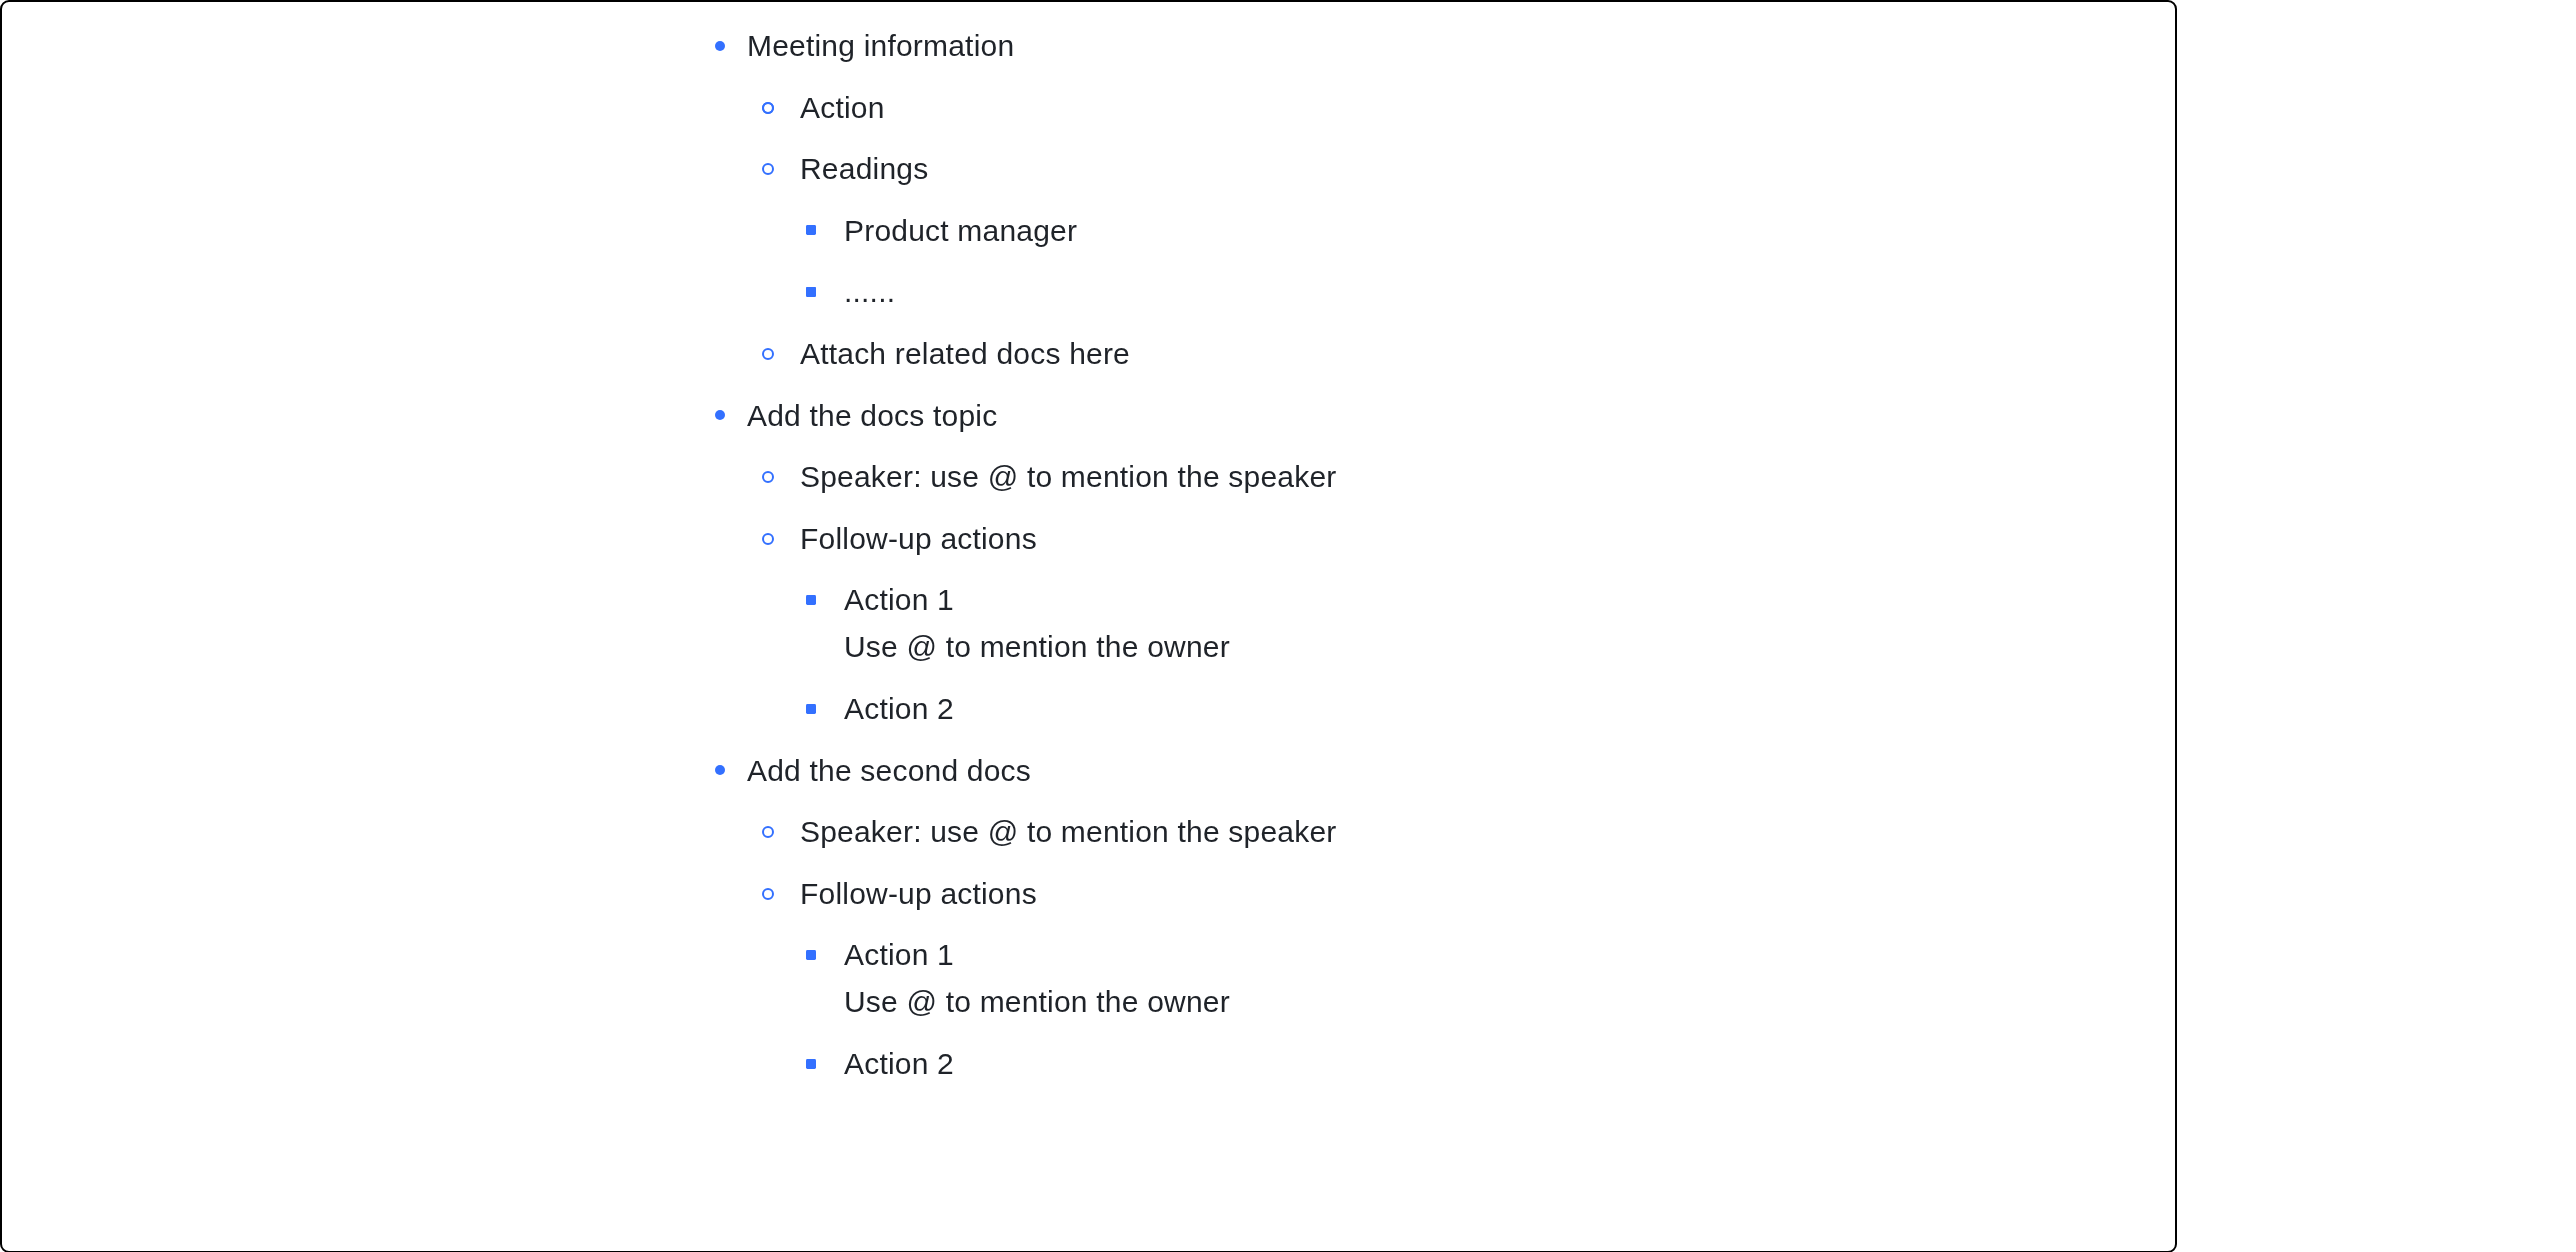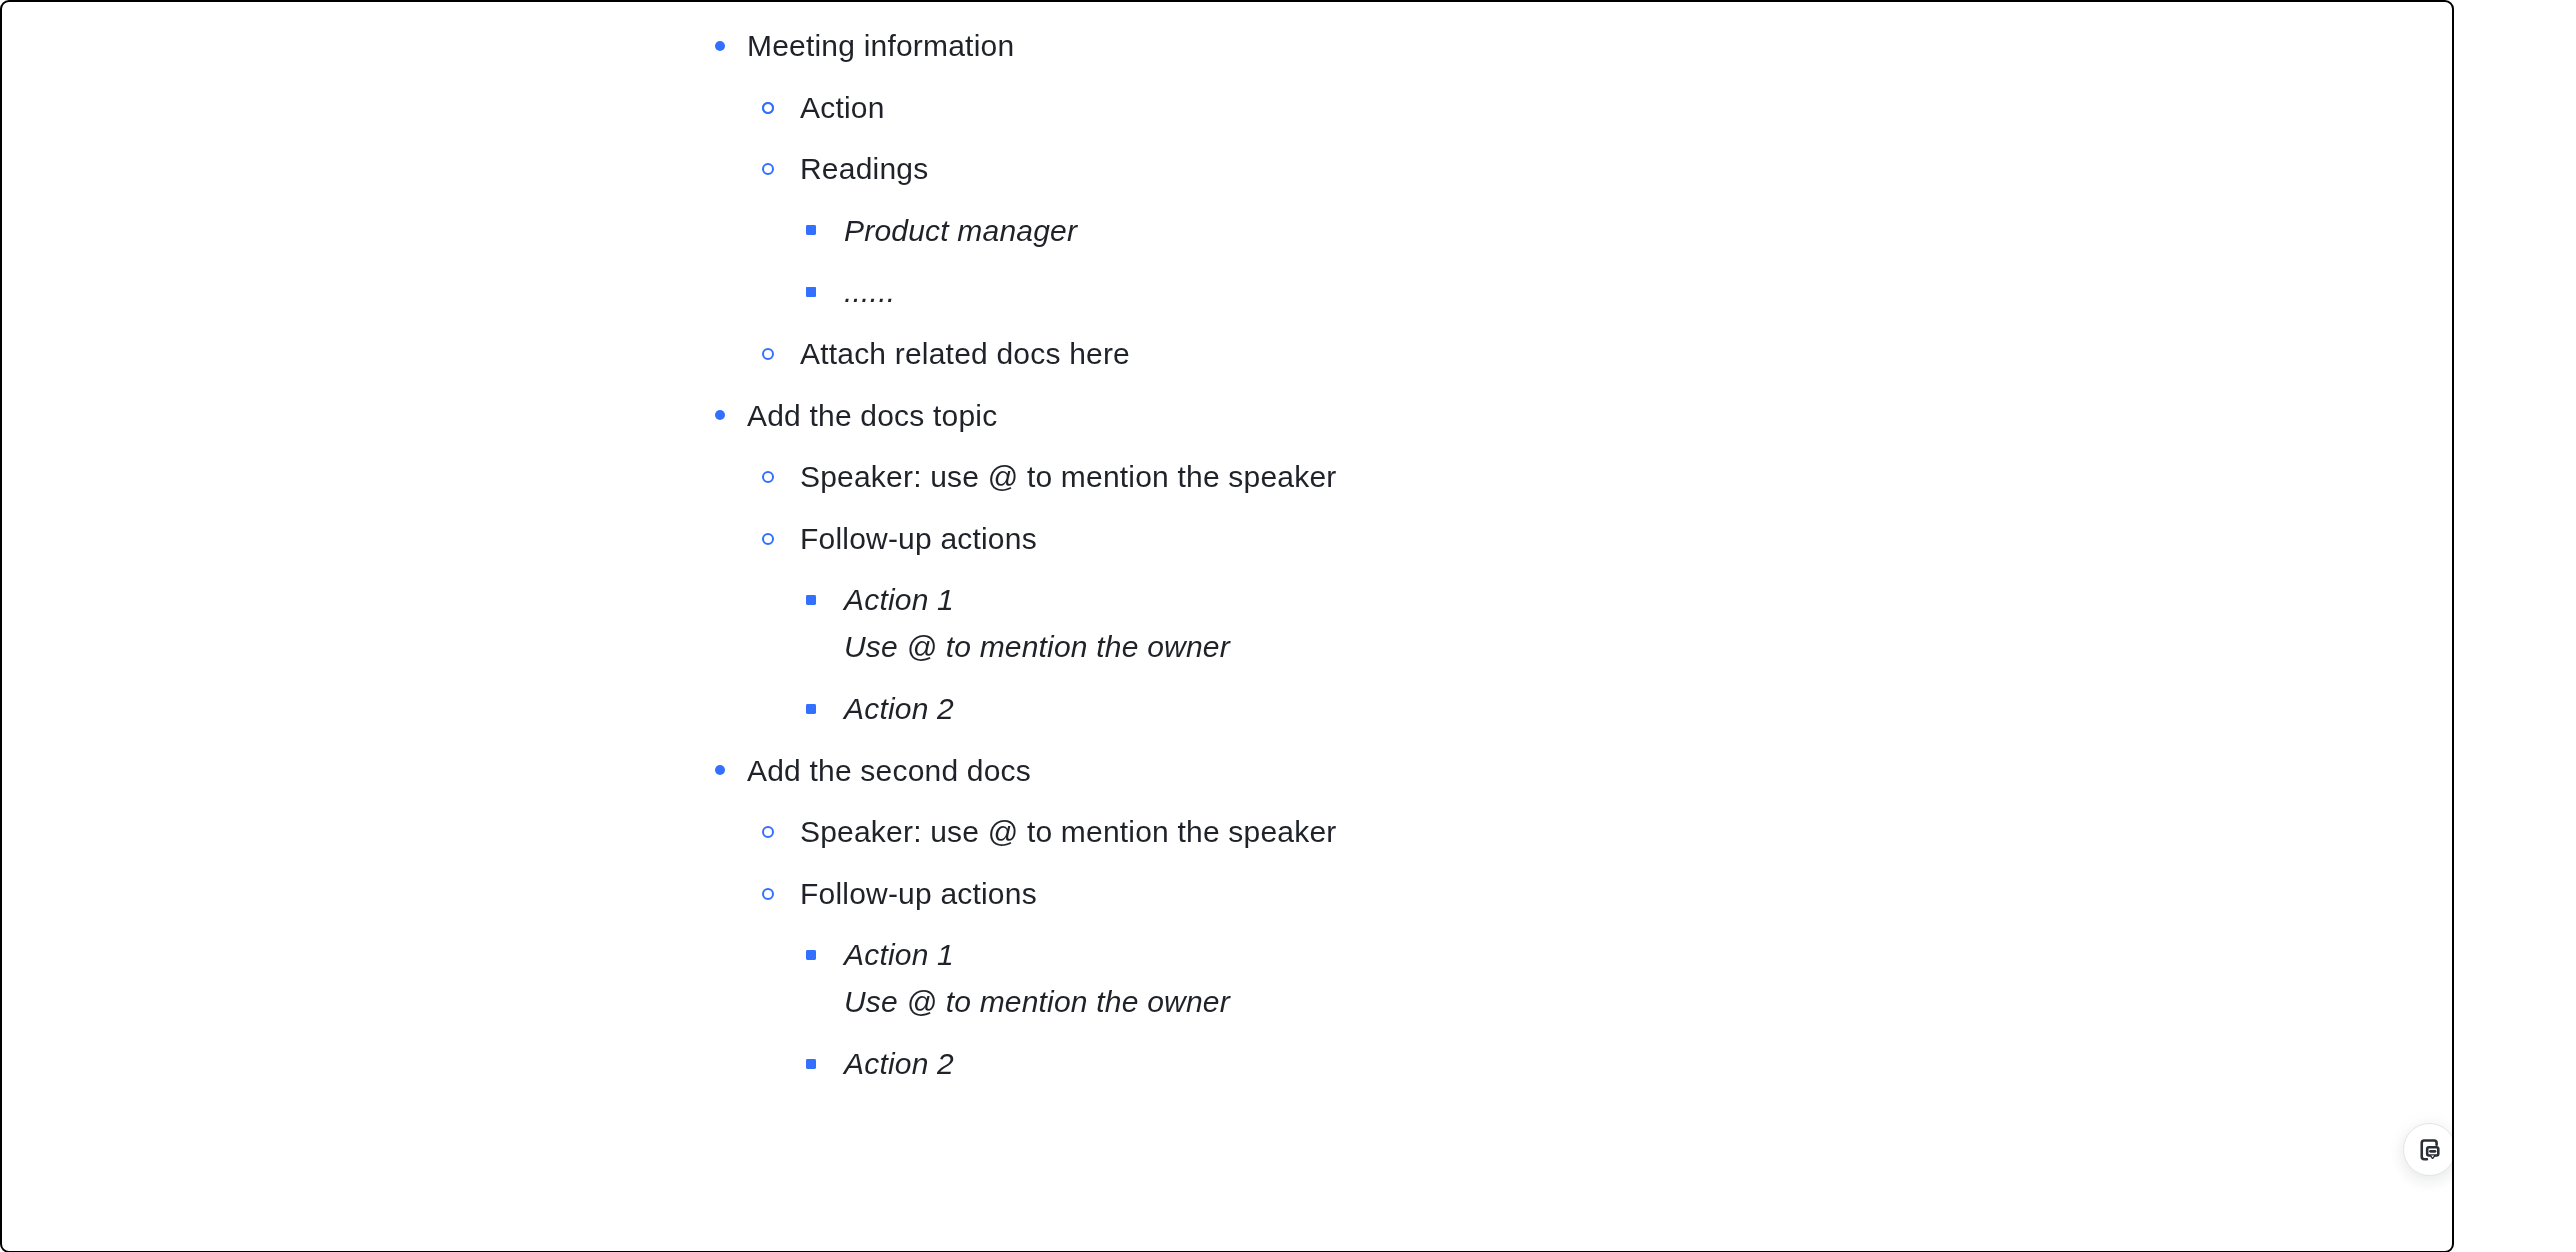--- a/index.html
+++ b/index.html
@@ -2,21 +2,21 @@
 <html style="--accent: #3370ff; --text: #1f2329; --bg: #ffffff; --window-border: #000000; --button-border: #e2e4e8;font-size:14.6px"><head>
 <meta charset="utf-8">
 <style>
   html, body {
     margin: 0;
     padding: 0;
     background: #ffffff;
   }
   .screen {
     position: relative;
-    width: 2454px;
+    width: 2177px;
     height: 1253px;
     box-sizing: border-box;
     background: var(--bg, #ffffff);
     border: 2.7px solid var(--window-border, #000000);
     border-radius: 9px;
     overflow: hidden;
     font-family: "Liberation Sans", "DejaVu Sans", sans-serif;
   }
   .doc {
     position: absolute;
@@ -28,21 +28,21 @@
     position: relative;
     margin-bottom: 14.6px;
     font-size: 30px;
     line-height: 47px;
     color: var(--text, #1f2329);
     letter-spacing: 0.2px;
   }
   .row .txt { cursor: text; }
   .l1 { padding-left: 745px; }
   .l2 { padding-left: 798px; }
-  .l3 { padding-left: 842px; font-style: italic; }
+  .l3 { padding-left: 842px; }
   .bullet {
     position: absolute;
     box-sizing: border-box;
   }
   .b1 {
     left: 713px; top: 18.7px;
     width: 10px; height: 10px;
     border-radius: 50%;
     background: var(--accent, #3370ff);
   }

